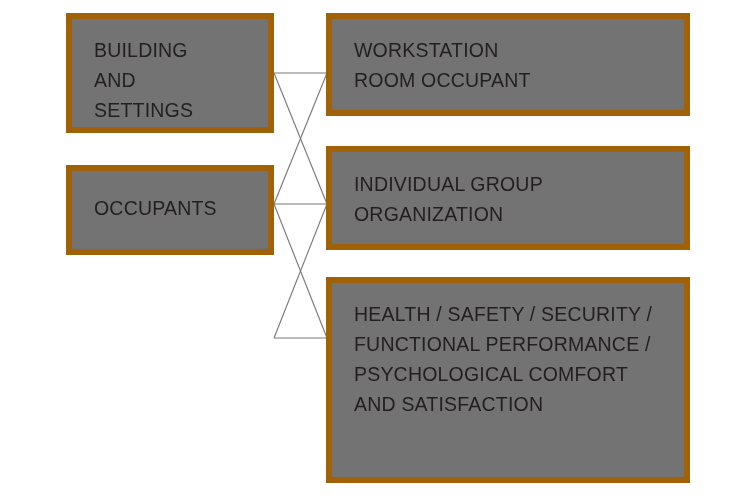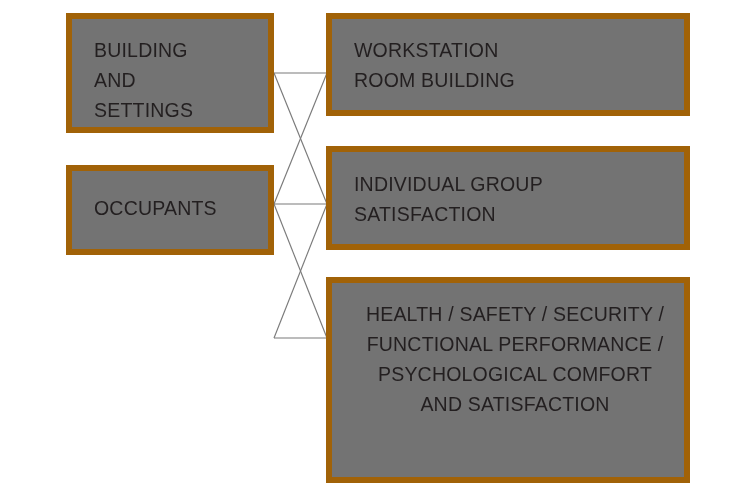--- a/index.html
+++ b/index.html
@@ -72,28 +72,28 @@
 SETTINGS</div>
   </div>
 
   <div class="node-box" style="left:66px; top:165px; width:208px; height:90px;">
     <div class="node-text" style="top:22px;">OCCUPANTS</div>
   </div>
 
 
   <div class="node-box" style="left:326px; top:13px; width:364px; height:103px;">
     <div class="node-text">WORKSTATION
-ROOM BUILDING</div>
+ROOM OCCUPANT</div>
   </div>
 
   <div class="node-box" style="left:326px; top:146px; width:364px; height:104px;">
     <div class="node-text" style="top:17px;">INDIVIDUAL GROUP
-SATISFACTION</div>
+ORGANIZATION</div>
   </div>
 
-  <div class="node-box" style="left:326px; top:277px; width:364px; height:206px;text-align:center;">
+  <div class="node-box" style="left:326px; top:277px; width:364px; height:206px;">
     <div class="node-text">HEALTH / SAFETY / SECURITY /
 FUNCTIONAL PERFORMANCE /
 PSYCHOLOGICAL COMFORT
 AND SATISFACTION</div>
   </div>
 
 </div>
 
 </body></html>

